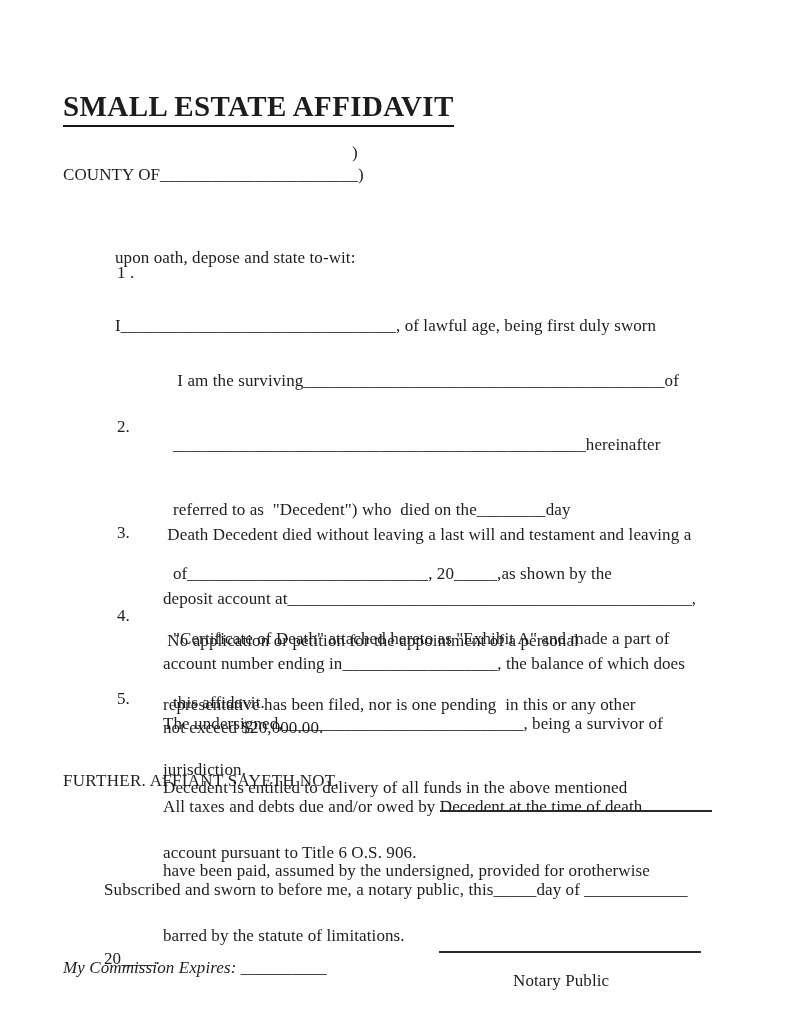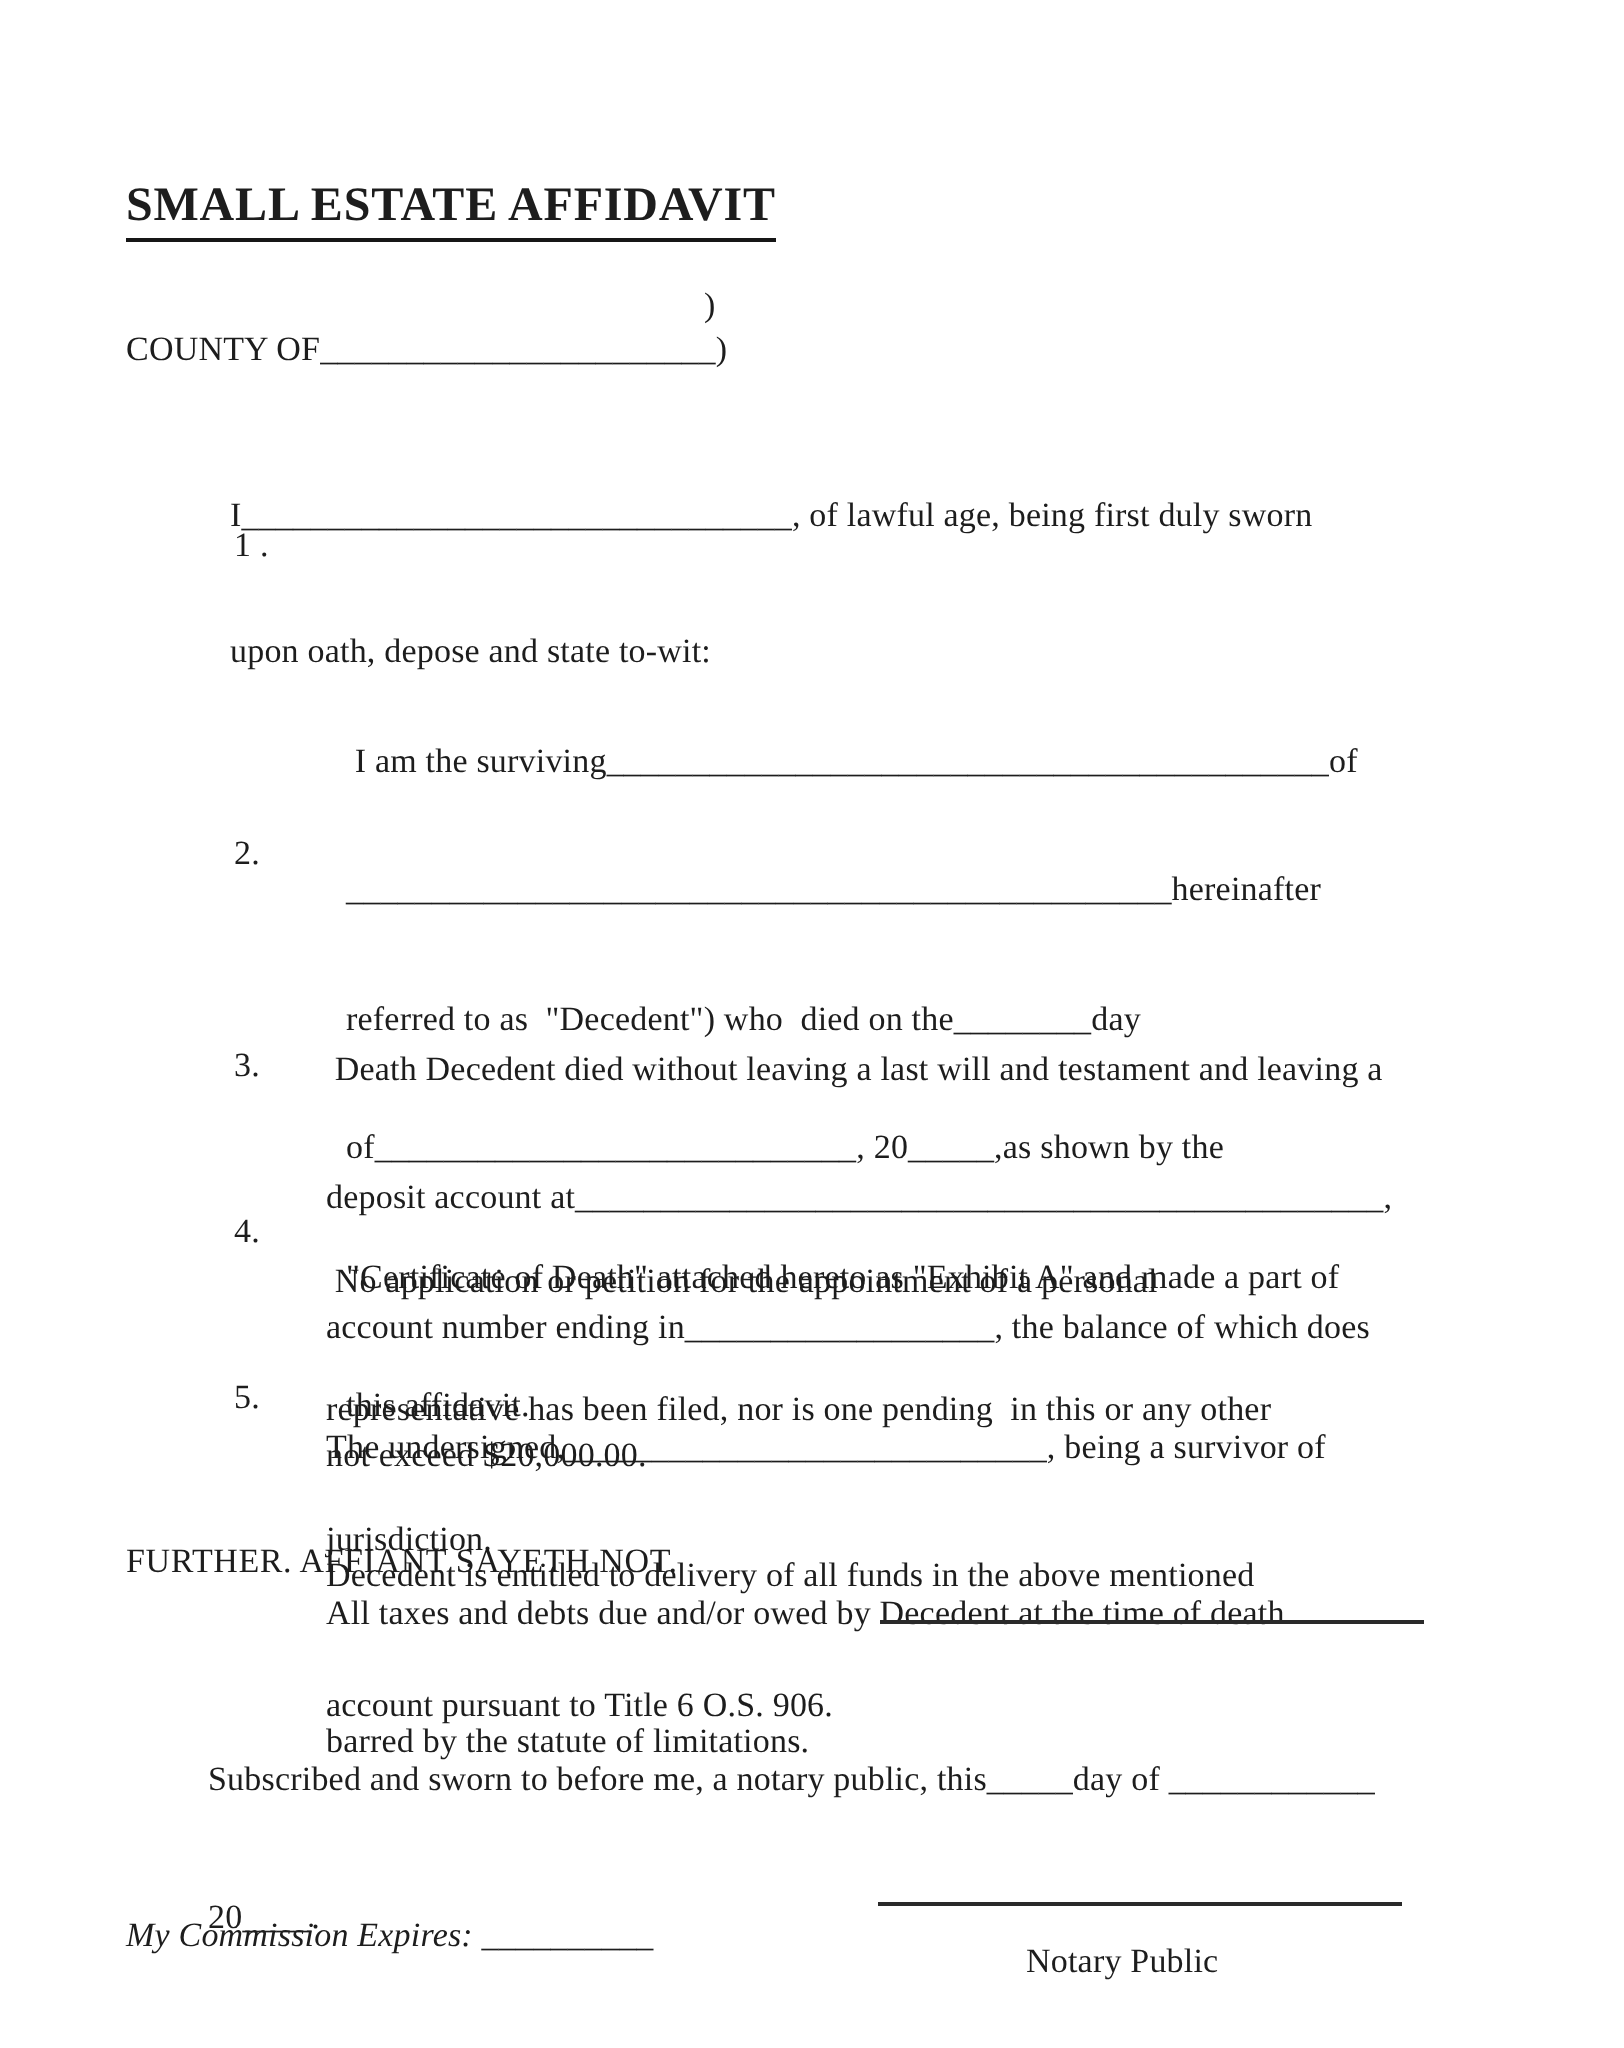--- a/index.html
+++ b/index.html
@@ -19,21 +19,21 @@
   .abs { position: absolute; }
   .txt {
     font-size: 17px;
     line-height: 21.5px;
     white-space: pre-wrap;
     letter-spacing: 0.1px;
   }
   .doc-title {
     left: 63px;
     top: 90px;
-    font-size: 24px;
+    font-size: 29px;
     font-weight: bold;
     letter-spacing: 0.4px;
     border-bottom: 2.5px solid #161616;
     padding-bottom: 2px;
     display: inline-block;
   }
   .state-line { left: 63px; top: 142px; width: 340px; }
   .state-paren { position: absolute; left: 289px; top: 0; }
   .county-line { left: 63px; top: 164px; }
   .intro { left: 115px; top: 202px; line-height: 22.5px; }
@@ -76,22 +76,22 @@
 
   <div class="abs doc-title">SMALL ESTATE AFFIDAVIT</div>
 
   <div class="abs txt state-line">
     <span class="state-paren">)</span>
   </div>
 
   <div class="abs txt county-line">COUNTY OF_______________________)</div>
 
   <div class="abs txt intro">
+    <div>upon oath, depose and state to-wit:</div>
     <div>I________________________________, of lawful age, being first duly sworn</div>
-    <div>upon oath, depose and state to-wit:</div>
   </div>
 
   <div class="abs txt item item-1">
     <span class="item-num">1 .</span>
     <div class="item-text-1">
       <div> I am the surviving__________________________________________of</div>
       <div>________________________________________________hereinafter</div>
       <div>referred to as  "Decedent") who  died on the________day</div>
       <div>of____________________________, 20_____,as shown by the</div>
       <div>"Certificate of Death" attached hereto as "Exhibit A" and made a part of</div>
@@ -124,20 +124,21 @@
       <div>The undersigned,____________________________, being a survivor of</div>
       <div>Decedent is entitled to delivery of all funds in the above mentioned</div>
       <div>account pursuant to Title 6 O.S. 906.</div>
     </div>
   </div>
 
   <div class="abs txt item item-5">
     <span class="item-num">5.</span>
     <div class="item-text">
       <div>All taxes and debts due and/or owed by Decedent at the time of death</div>
+      <div>have been paid, assumed by the undersigned, provided for orotherwise</div>
       <div>barred by the statute of limitations.</div>
     </div>
   </div>
 
   <div class="abs txt further">FURTHER. AFFIANT SAYETH NOT.</div>
 
   <div class="abs sig-line-affiant"></div>
 
   <div class="abs txt subscribed">
     <div>Subscribed and sworn to before me, a notary public, this_____day of ____________</div>

